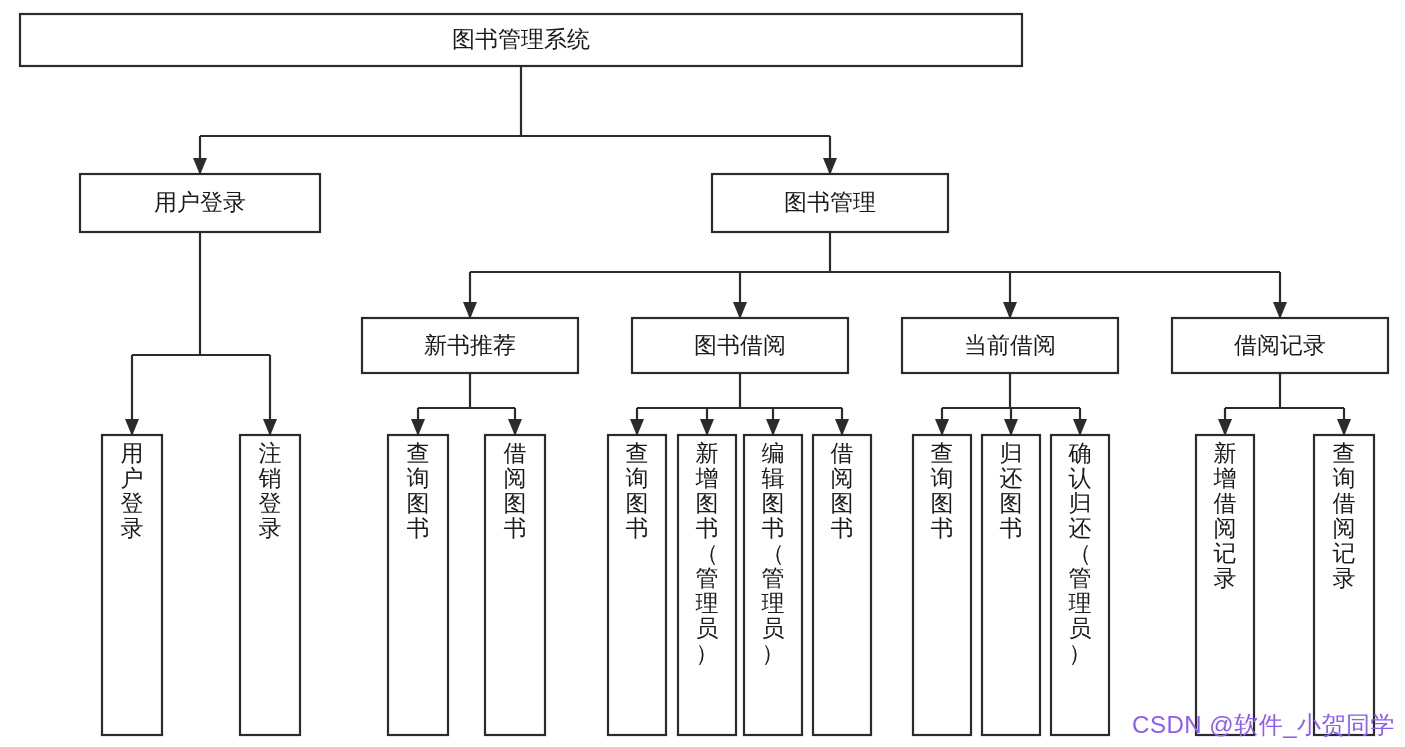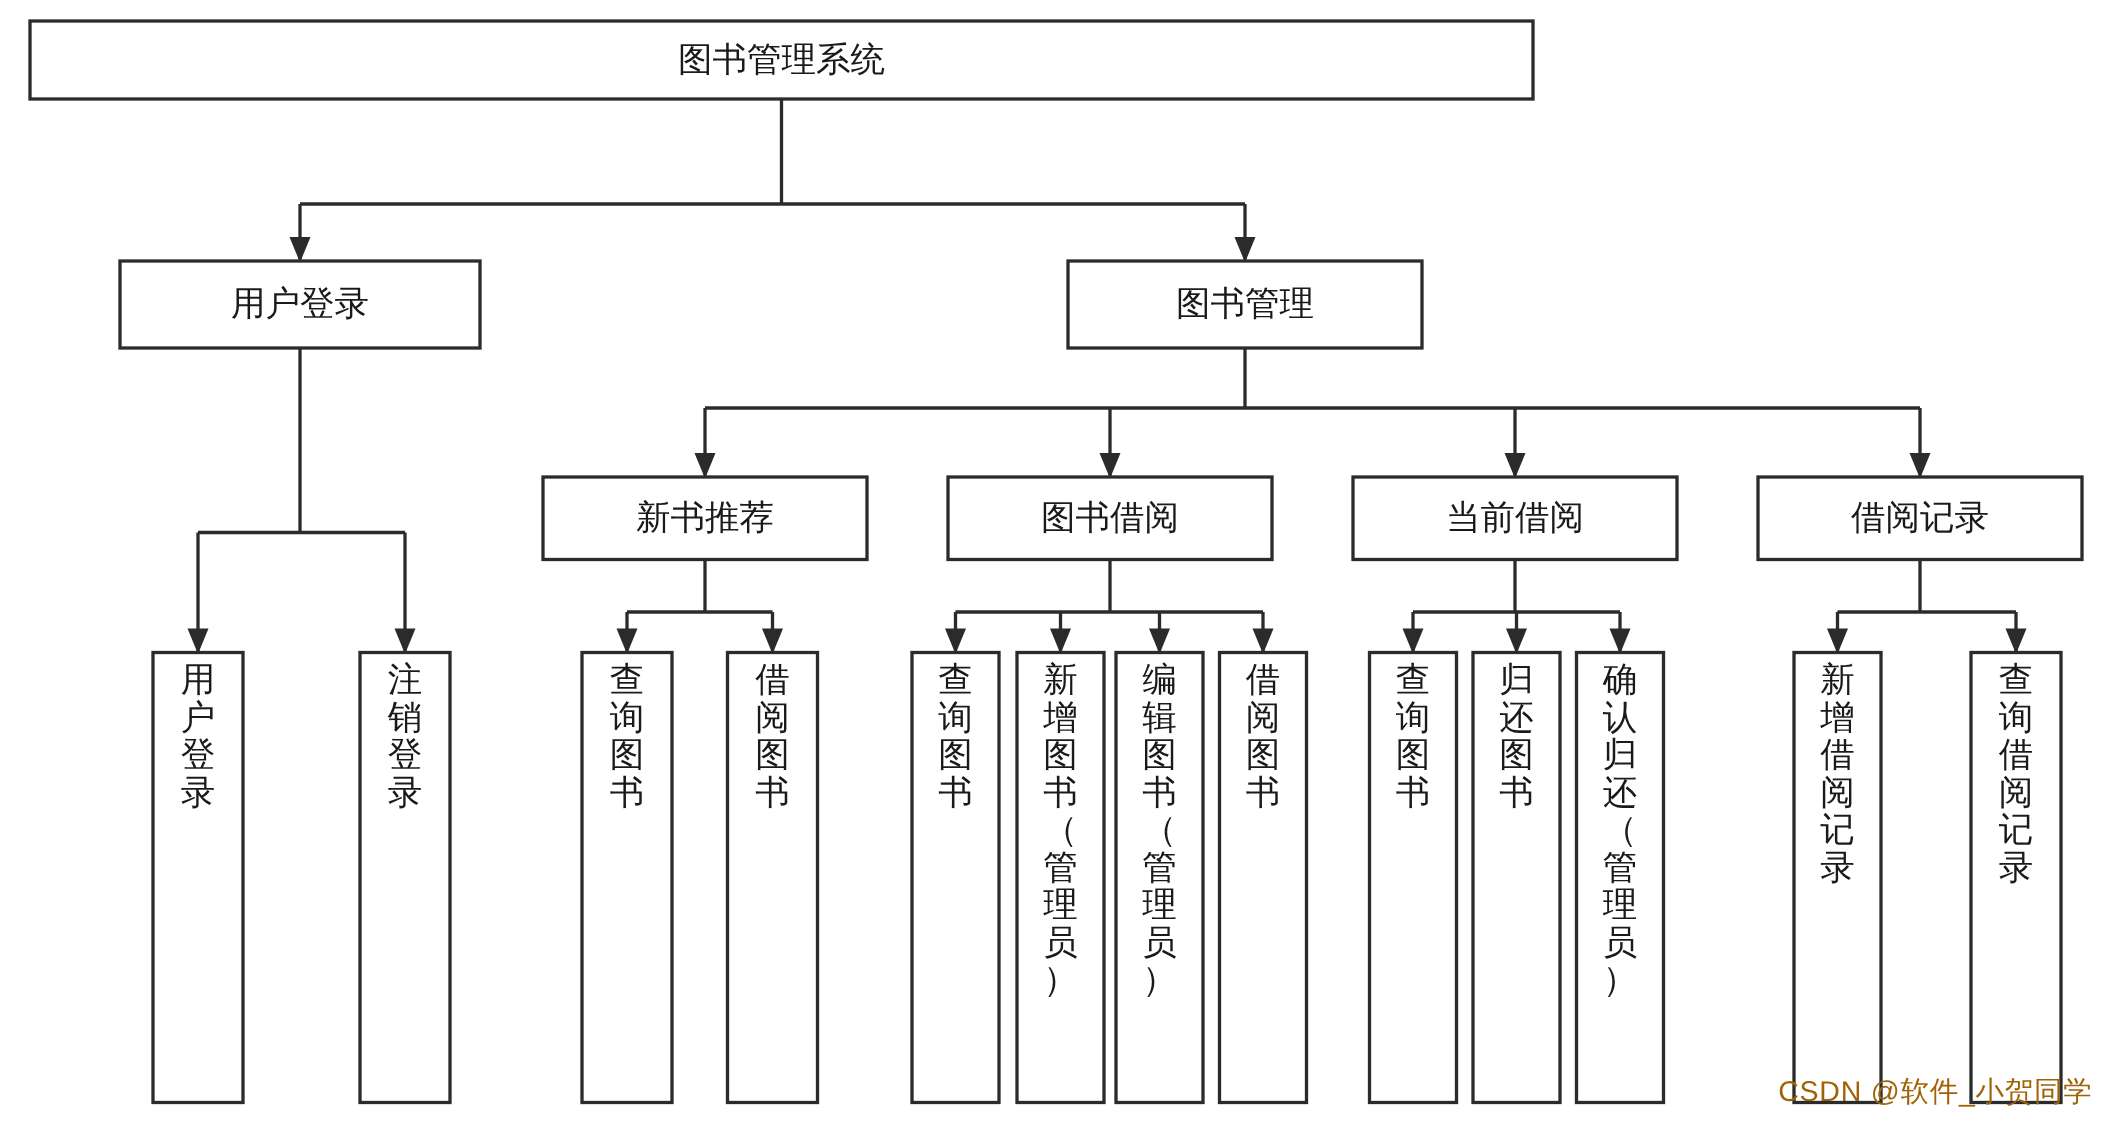--- a/index.html
+++ b/index.html
@@ -45,22 +45,22 @@
   }
   .arrow-head {
     fill: #2b2b2b;
     stroke: none;
   }
   .watermark {
     position: absolute;
     right: 10px;
     bottom: 6px;
     font-family: "Liberation Sans", "DejaVu Sans", sans-serif;
-    font-size: 19px;
-    color: #a16207;
+    font-size: 24px;
+    color: #8b5cf6;
     letter-spacing: 0.5px;
     white-space: nowrap;
     pointer-events: none;
     margin-left: 20px;
   }
 </style>
 </head>
 <body>
 
 <div id="diagram-root">

